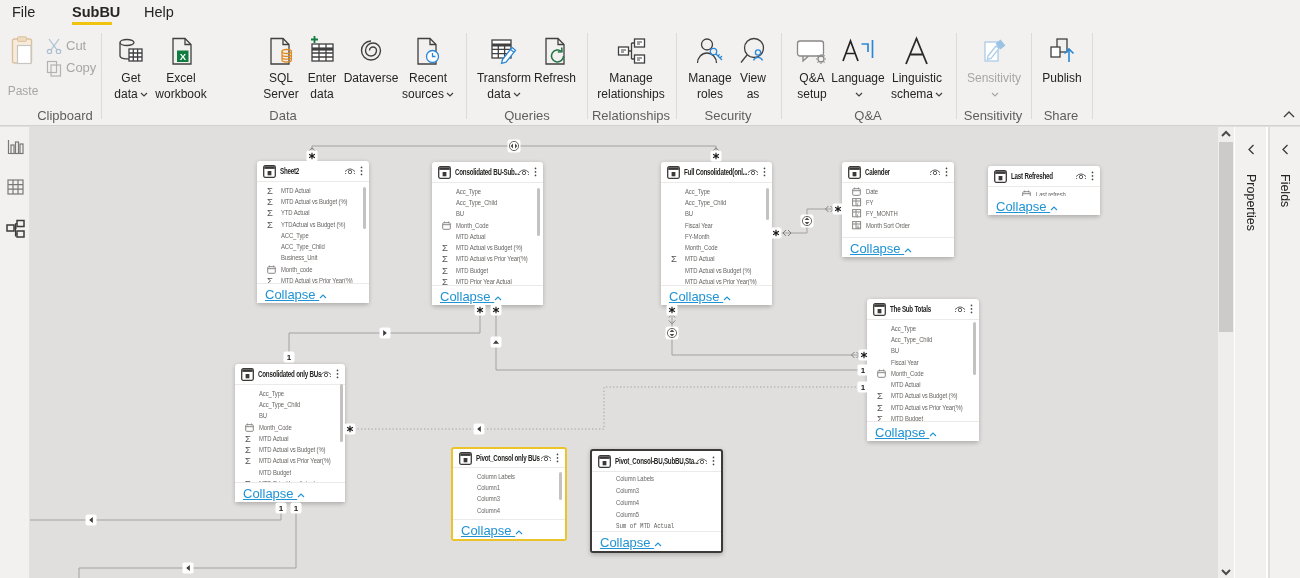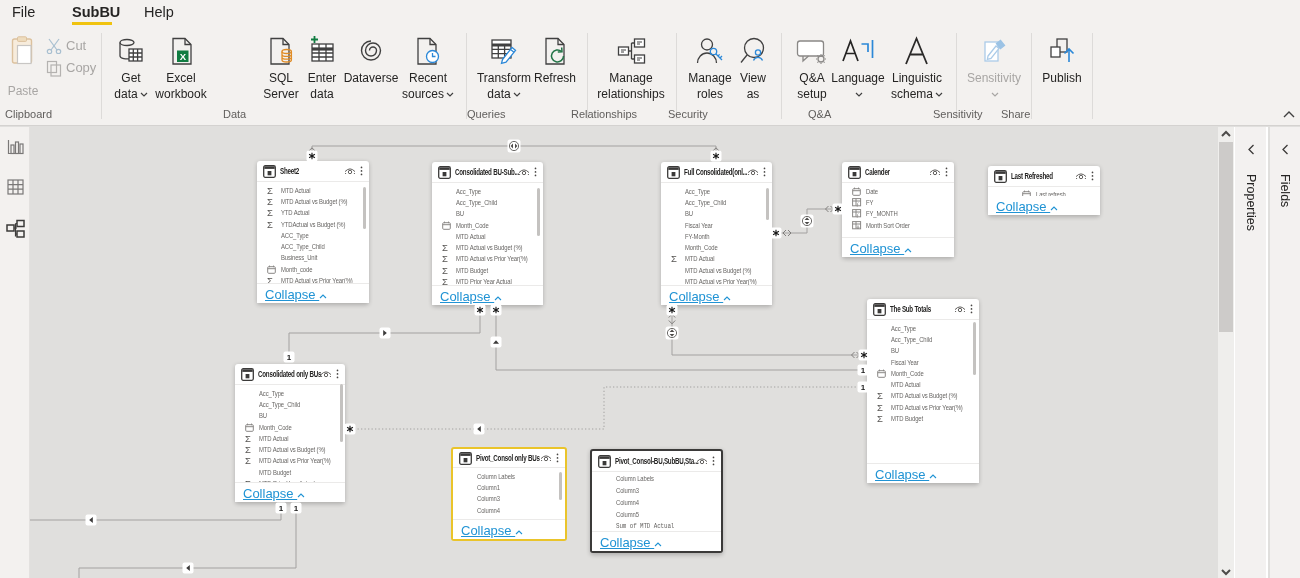--- a/index.html
+++ b/index.html
@@ -3,21 +3,21 @@
 <meta charset="utf-8">
 <style>
 *{margin:0;padding:0;box-sizing:border-box;}
 html,body{width:1300px;height:578px;overflow:hidden;font-family:"Liberation Sans",sans-serif;}
 body{position:relative;background:#e0dfdd;}
 
 #ribbon{position:absolute;left:0;top:0;width:1300px;height:126px;background:#f3f1ef;border-bottom:1px solid #d4d2d0;}
 .tab{position:absolute;top:4px;font-size:14.5px;color:#252423;}
 #tab-underline{position:absolute;left:72px;top:22px;width:40px;height:3px;background:#f0c30f;}
 .gsep{position:absolute;top:33px;height:86px;width:1px;background:#dddbd9;}
-.glabel{position:absolute;top:108px;font-size:11px;color:#605e5c;width:120px;}
+.glabel{position:absolute;top:108px;font-size:13px;color:#605e5c;text-align:center;width:120px;}
 .bigbtn{position:absolute;top:36px;width:80px;text-align:center;}
 .bigbtn svg{display:block;margin:0 auto;}
 .blab{font-size:12px;color:#252423;line-height:15.5px;margin-top:4px;white-space:nowrap;}
 .dis{color:#a8a6a4;}
 .bigbtn svg.chev{display:inline-block;vertical-align:middle;margin:0 0 0 2px;}
 
 #sidebar{position:absolute;left:0;top:127px;width:30px;height:451px;background:#f3f1ef;border-right:1px solid #e3e1df;}
 
 #scrollv{position:absolute;left:1218px;top:127px;width:16px;height:451px;background:#efeeec;}
 #scrollv .thumb{position:absolute;left:1px;top:15px;width:14px;height:190px;background:#cdcbc9;}
@@ -586,21 +586,21 @@
             </svg>
           </span>
           <span class="ft">Last refresh</span>
         </div>
   </div>
   <div class="collapse" style="border-top:none;height:13px;">Collapse <svg width="8" height="5" viewBox="0 0 8 5" fill="none" stroke="#2093d4" stroke-width="1.1">
           <path d="M1,4 L4,1 L7,4"></path>
         </svg></div>
 </div>
 
-<div class="card" style="left:867px;top:299px;width:112px;height:184px;">
+<div class="card" style="left:867px;top:299px;width:112px;height:142px;">
   <div class="hdr">
         <svg width="13" height="13" viewBox="0 0 13 13">
           <rect x="0.7" y="0.7" width="11.6" height="11.6" rx="1.5" fill="none" stroke="#3b3a39" stroke-width="1.3"></rect>
           <rect x="1.3" y="1.3" width="10.4" height="2.6" fill="#3b3a39"></rect>
           <rect x="4.6" y="6" width="3.8" height="4.3" fill="#3b3a39"></rect>
         </svg>
         <span class="tt">The Sub Totals</span>
         <svg width="12" height="9" viewBox="0 0 12 9" fill="none" stroke="#605e5c">
           <path d="M1,4.6 Q6,-0.8 11,4.6"></path>
           <circle cx="6" cy="5" r="1.7"></circle>

